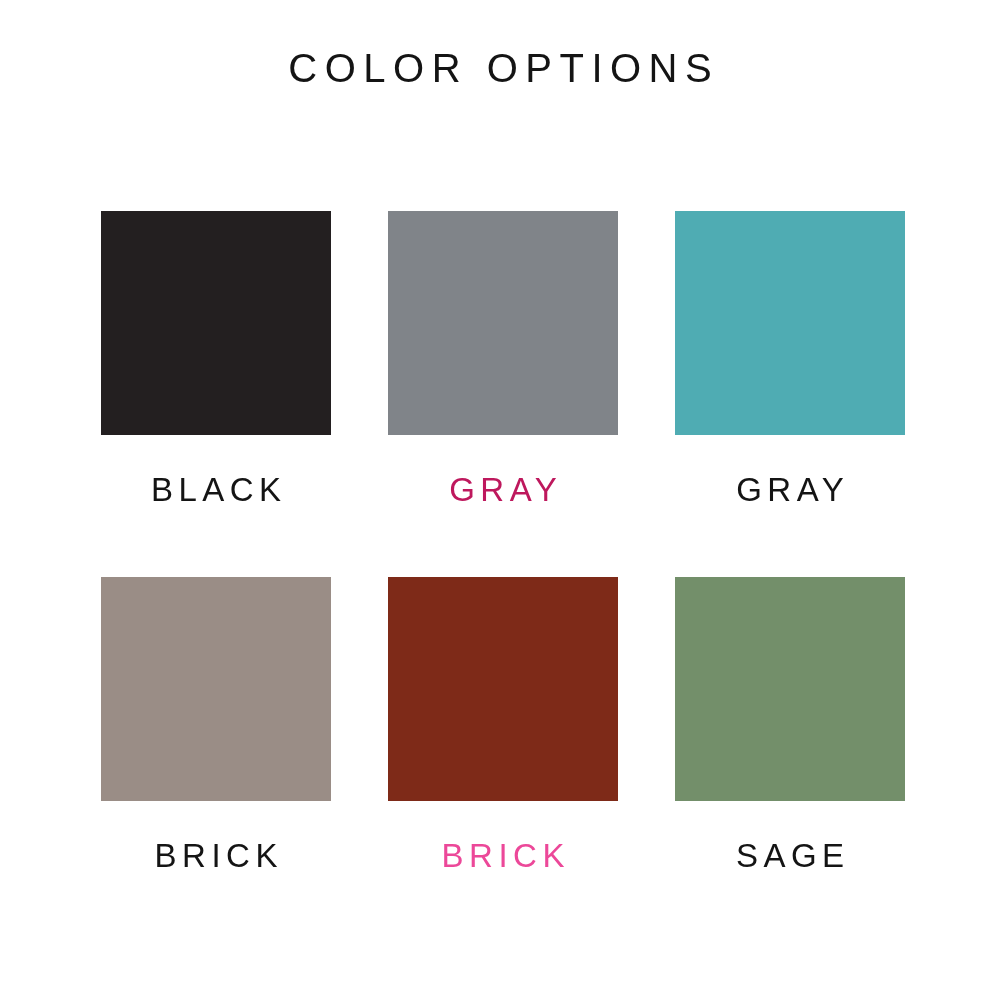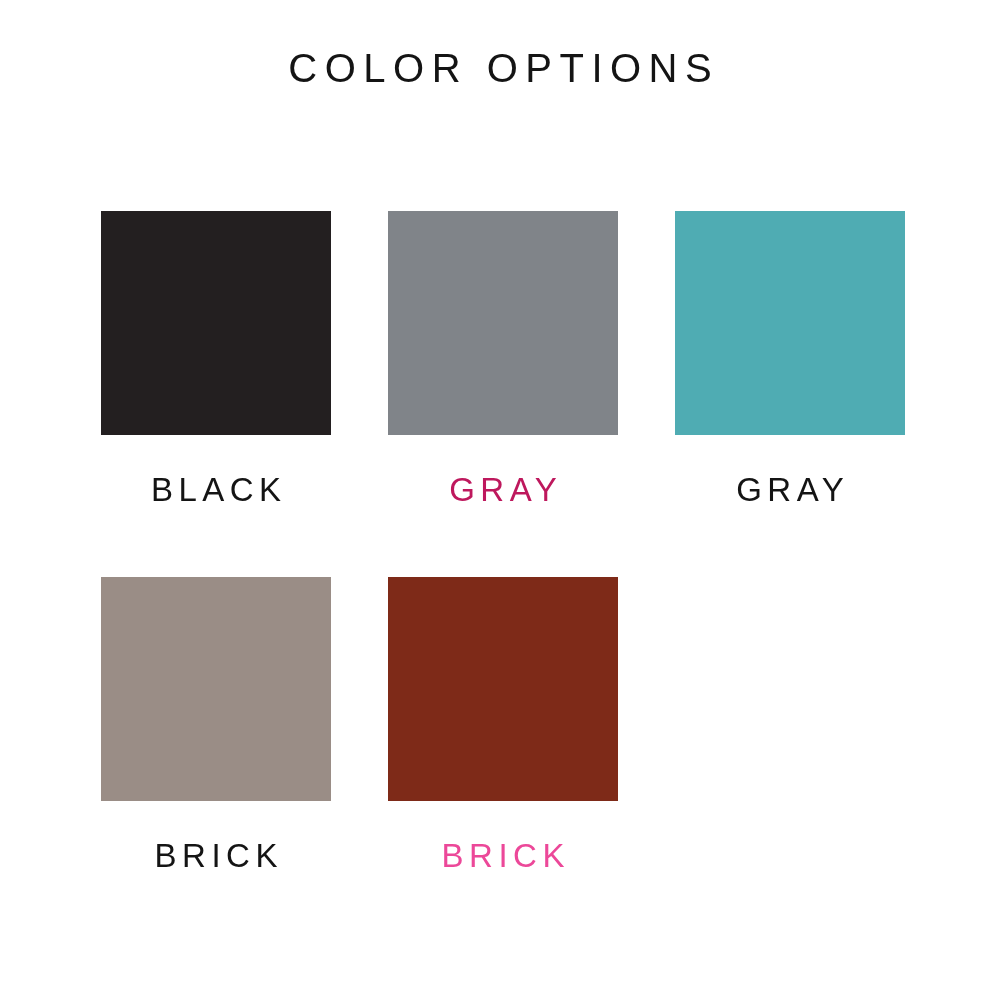--- a/index.html
+++ b/index.html
@@ -121,15 +121,19 @@
     <div class="swatch-cell row-2">
       <div class="swatch-chip" style="background-color: rgb(154, 141, 134);"></div>
       <div class="swatch-label" style="color: rgb(20, 20, 20);">BRICK</div>
     </div>
 
     <div class="swatch-cell row-2">
       <div class="swatch-chip" style="background-color: rgb(126, 42, 24);"></div>
       <div class="swatch-label" style="color: #ec4899;">BRICK</div>
     </div>
 
+    <div class="swatch-cell row-2">
+      <div class="swatch-chip" style="background-color: rgb(115, 143, 106);"></div>
+      <div class="swatch-label" style="color: rgb(20, 20, 20);">SAGE</div>
+    </div>
 
   </div>
 </div>
 
 </body></html>

